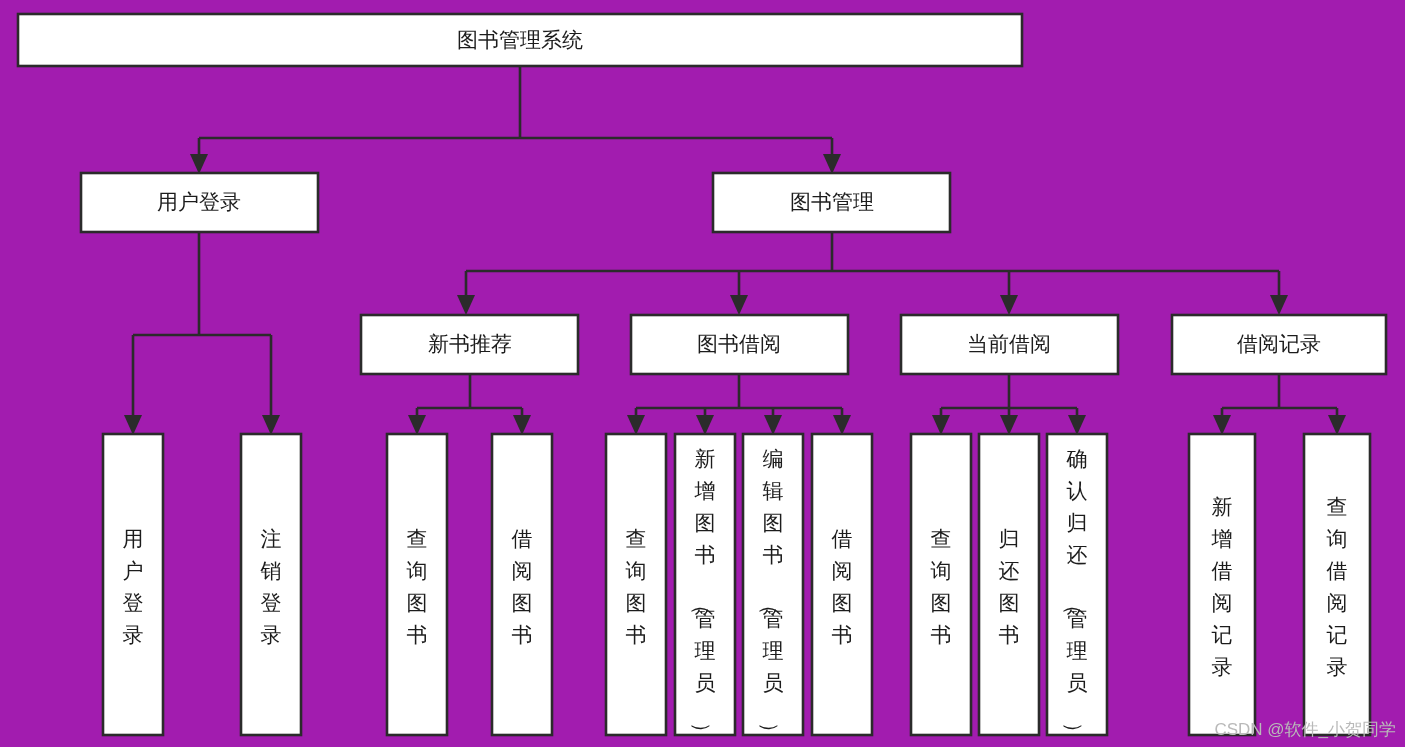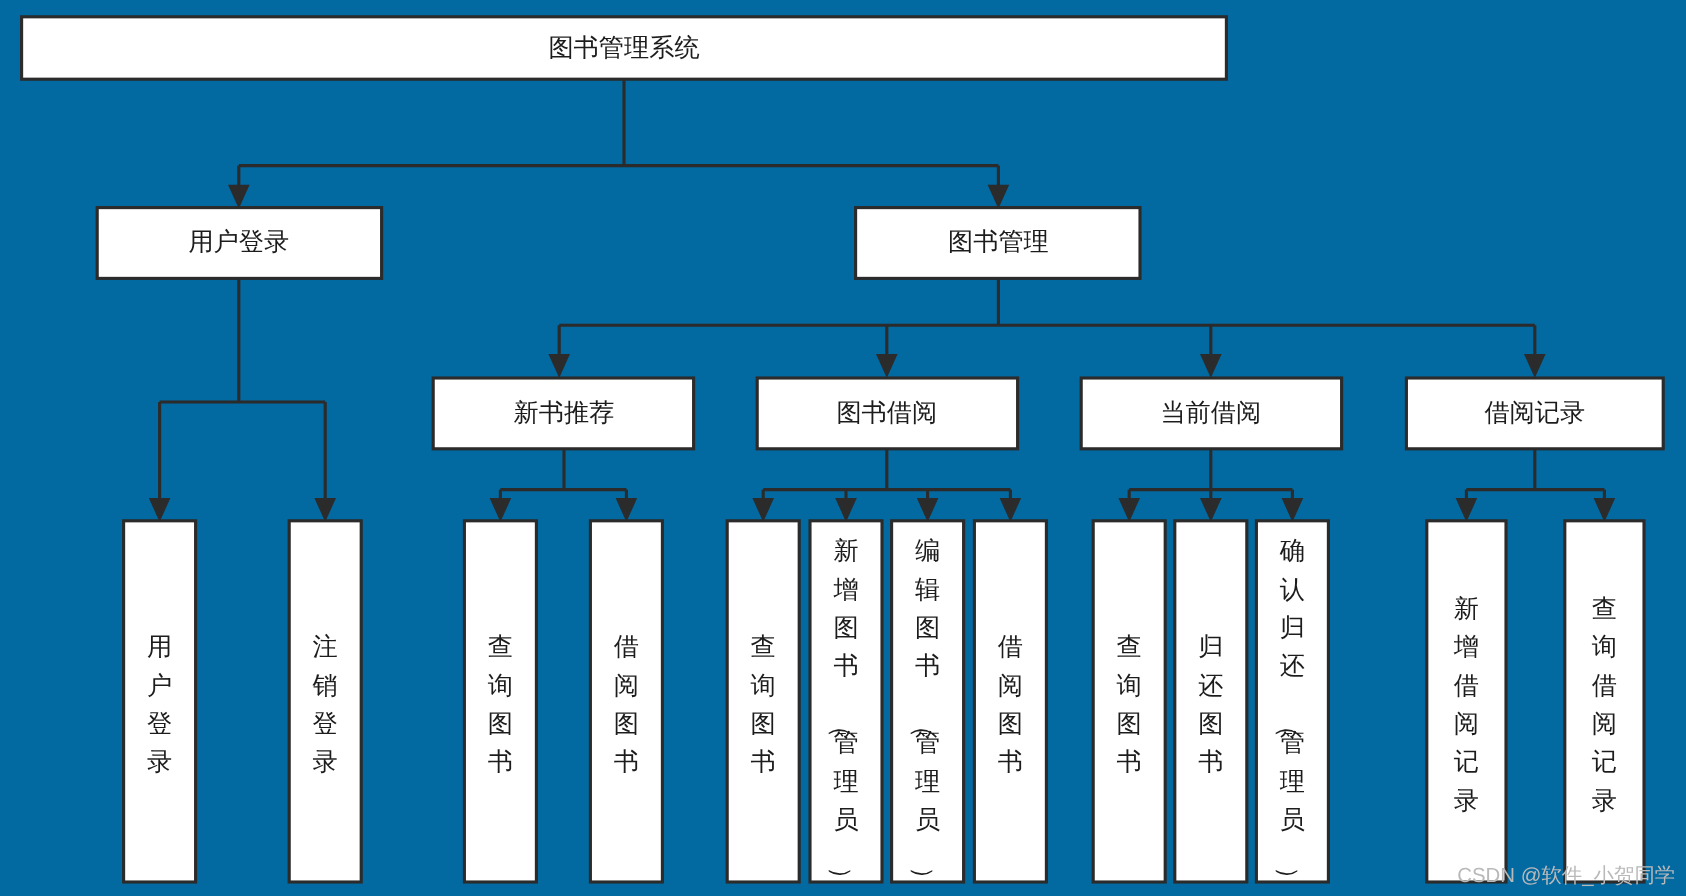--- a/index.html
+++ b/index.html
@@ -10,21 +10,21 @@
   body {
     width: 1405px;
     height: 747px;
     font-family: "Liberation Sans", "DejaVu Sans", sans-serif;
     overflow: hidden;
   }
   #diagram-root {
     position: relative;
     width: 1405px;
     height: 747px;
-    background: #0369a1;
+    background: #a21caf;
   }
   svg.diagram-canvas {
     position: absolute;
     top: 0;
     left: 0;
     width: 1405px;
     height: 747px;
   }
   .node-box {
     fill: #ffffff;

